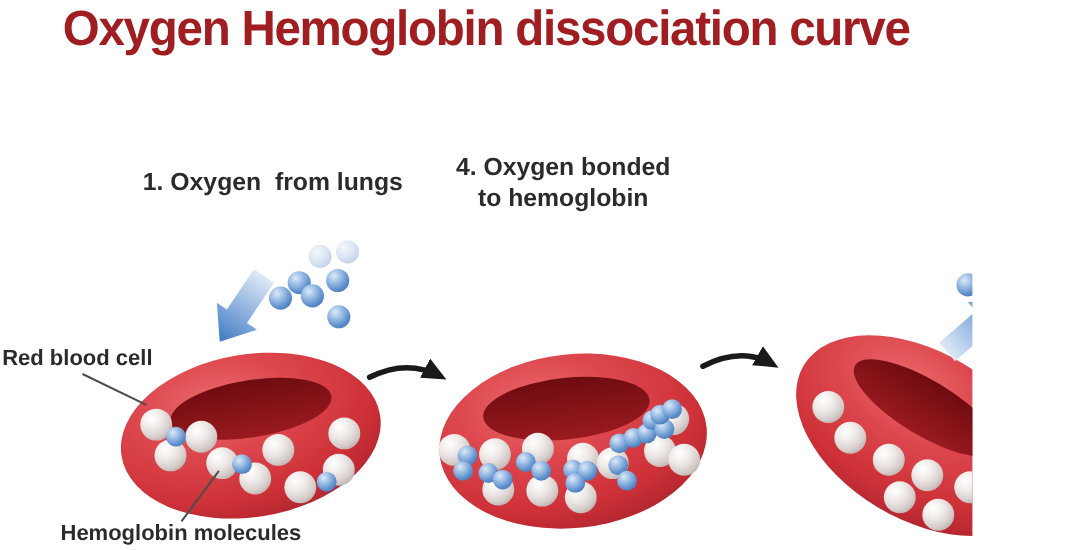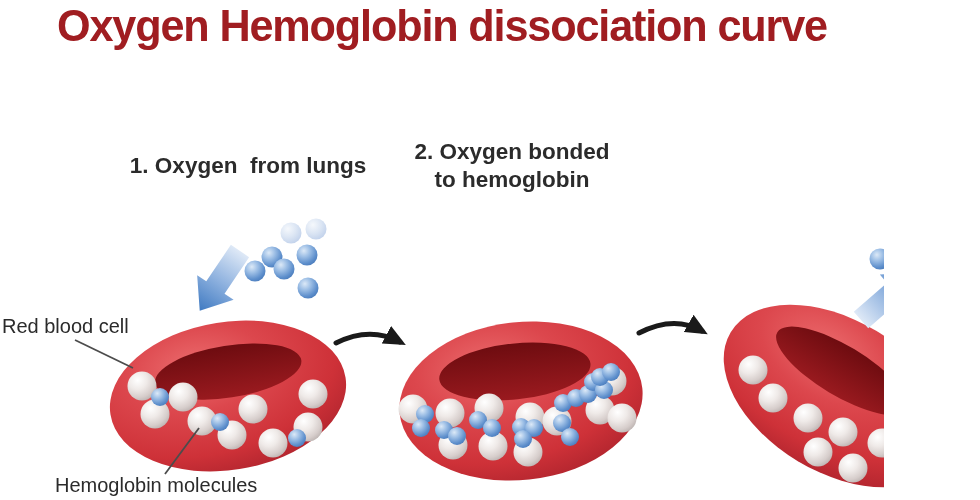--- a/index.html
+++ b/index.html
@@ -37,21 +37,21 @@
     font-weight: bold;
     color: var(--body-text, #2B2B2B);
     white-space: pre-wrap;
   }
   #step1 { left: 248px; margin-top: 14px; }
   #step2 { left: 512px; }
   #step3 { left: 795px; }
   .callout {
     position: absolute;
     font-size: 20px;
-    font-weight: normal;
+    font-weight: bold;
     color: var(--body-text, #2B2B2B);
     white-space: nowrap;
   }
   #label-rbc { left: 2px; top: 315px; }
   #label-hemoglobin { left: 55px; top: 474px; }
   #scene { position: absolute; left: 0; top: 0; }
 </style>
 </head>
 <body>
 
@@ -205,19 +205,19 @@
     <path d="M336,343 Q370,326 400,342" fill="none" stroke="#1A1A1A" stroke-width="5" stroke-linecap="round" marker-end="url(#blackHead)"></path>
     <path d="M639,333 Q674,315 702,331" fill="none" stroke="#1A1A1A" stroke-width="5" stroke-linecap="round" marker-end="url(#blackHead)"></path>
 
     <line x1="75" y1="340" x2="133" y2="368" stroke="#4C4C4C" stroke-width="1.8"></line>
     <line x1="165" y1="474" x2="199" y2="428" stroke="#4C4C4C" stroke-width="1.8"></line>
   </svg>
 
   <div class="title">Oxygen Hemoglobin dissociation curve</div>
 
   <div class="step" id="step1">1. Oxygen  from lungs</div>
-  <div class="step" id="step2">2. Oxygen bonded
+  <div class="step" id="step2">4. Oxygen bonded
 to hemoglobin</div>
 
   <div class="callout" id="label-rbc">Red blood cell</div>
   <div class="callout" id="label-hemoglobin">Hemoglobin molecules</div>
 
 </div>
 
 </body></html>

